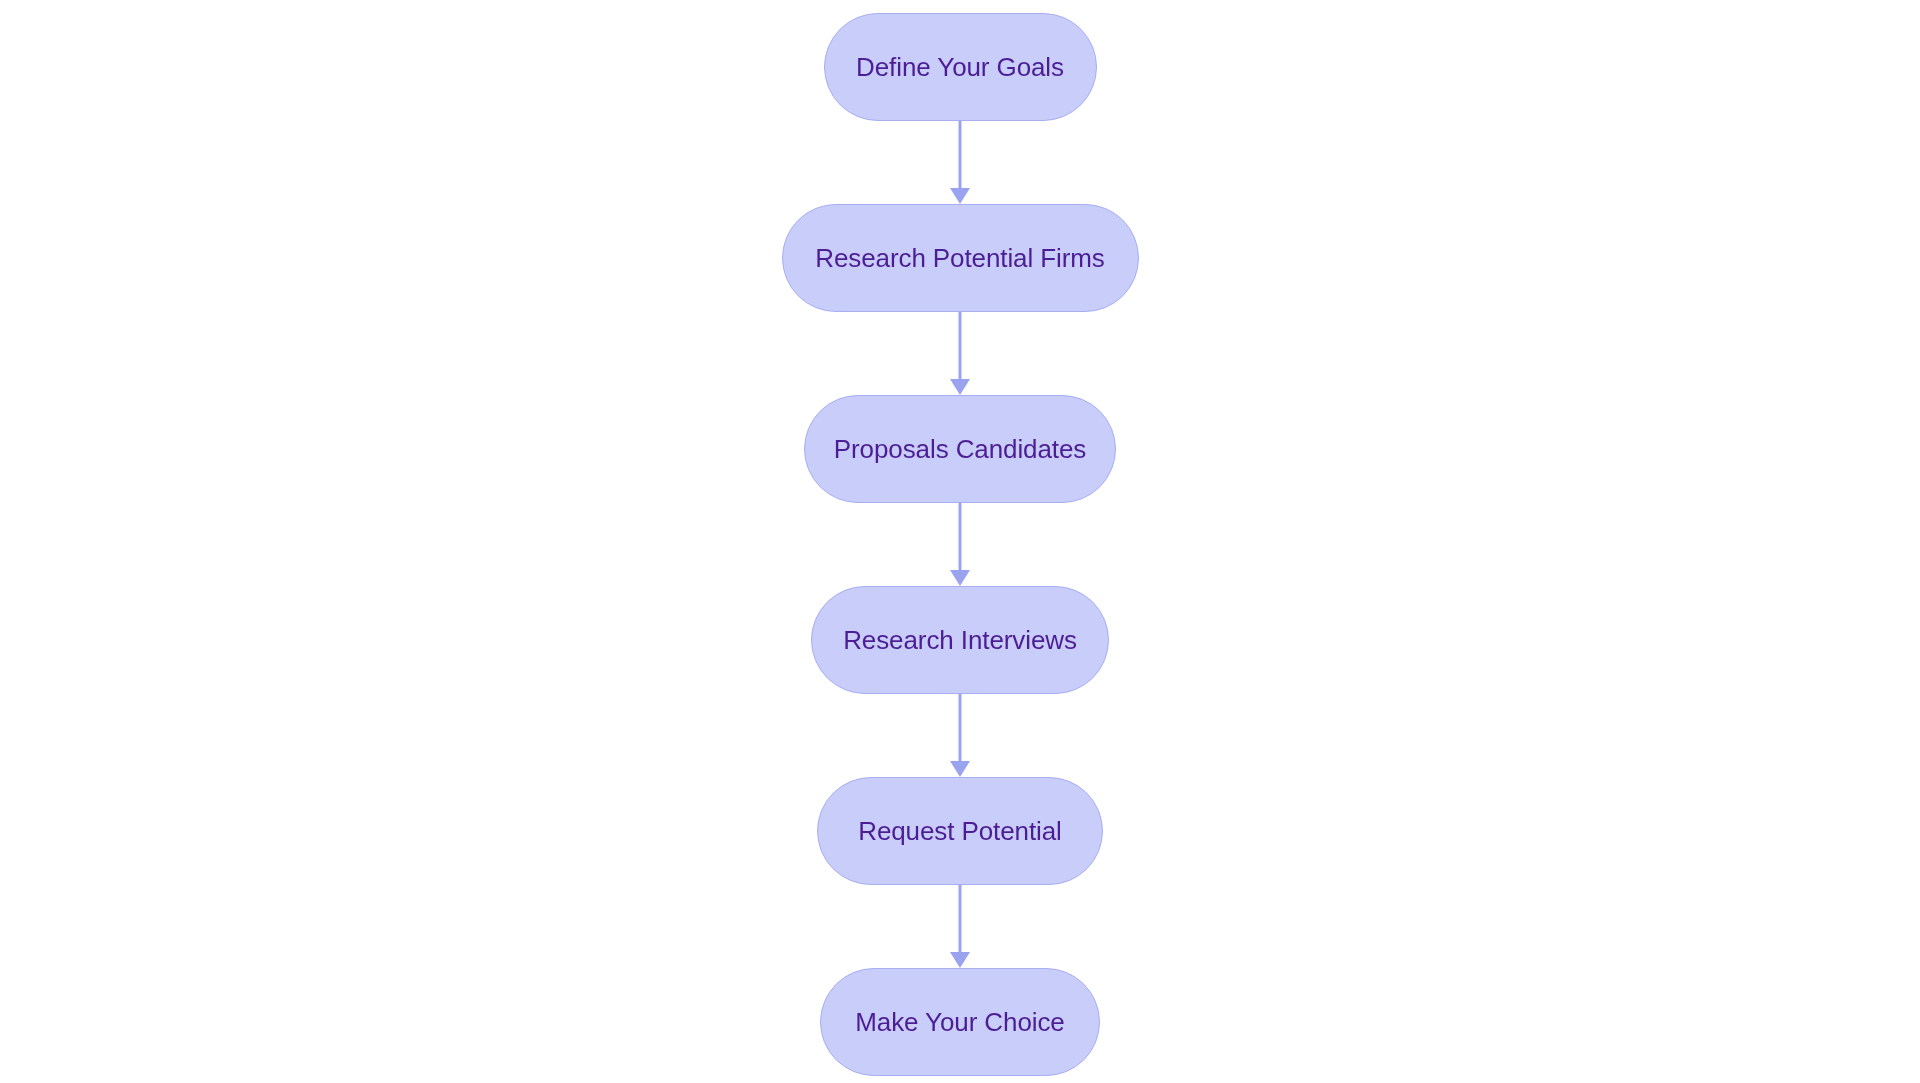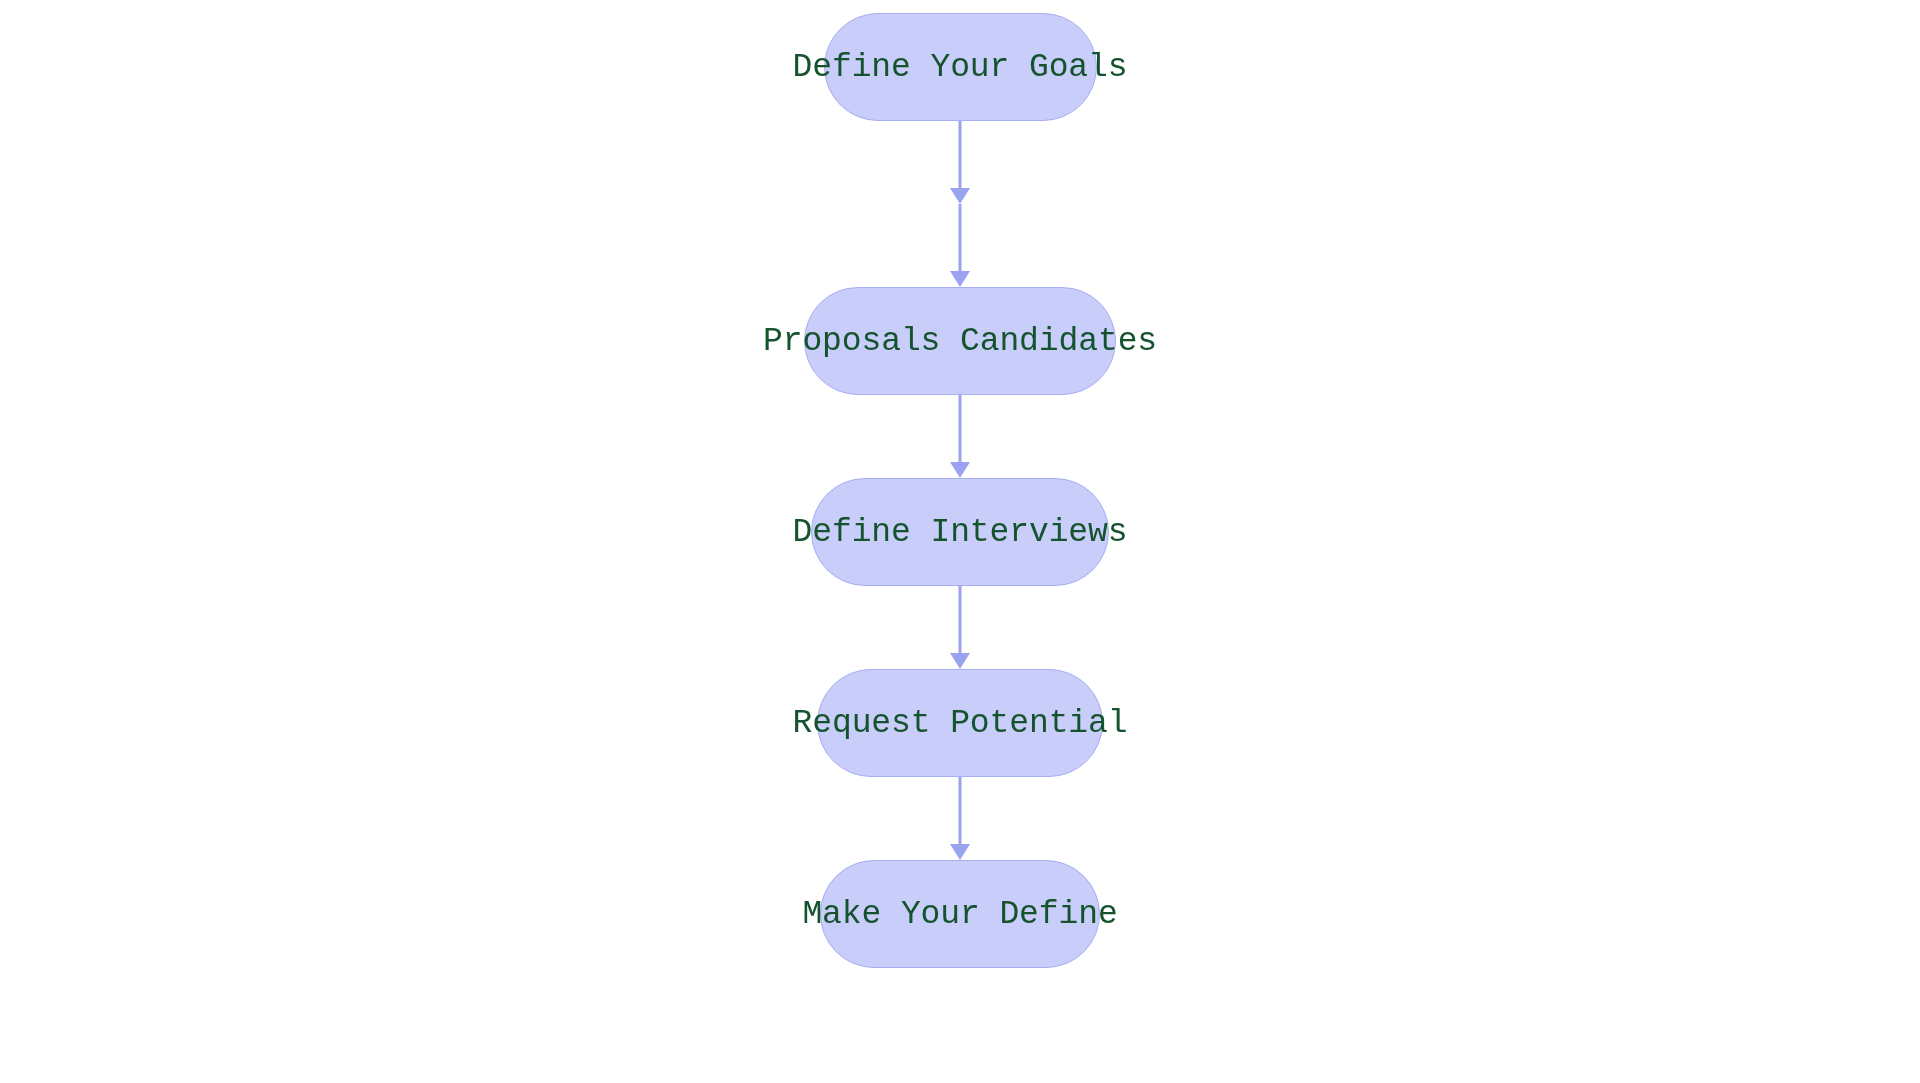--- a/index.html
+++ b/index.html
@@ -45,23 +45,23 @@
     border-radius: 54px;
     background: #c8cdf9;
     border: 1.5px solid #a7aef2;
     display: flex;
     align-items: center;
     justify-content: center;
     padding: 0 34px;
   }
 
   .node-label {
-    color: #14532d;
-    font-family: Liberation Mono, monospace;
-    font-size: 33px;
+    color: #4c1d95;
+    font-family: Liberation Sans, sans-serif;
+    font-size: 26px;
     font-weight: 400;
     line-height: 1;
     white-space: nowrap;
     letter-spacing: -0.1px;
   }
 
   .connector {
     width: 24px;
     height: 83px;
     display: block;
@@ -88,40 +88,45 @@
       <div class="node node-1">
         <span class="node-label">Define Your Goals</span>
       </div>
     </div>
 
     <svg class="connector" viewBox="0 0 24 83">
       <line x1="12" y1="0" x2="12" y2="69" stroke="#9aa3ef" stroke-width="3"></line>
       <polygon points="2,67 22,67 12,83" fill="#9aa3ef"></polygon>
     </svg>
 
+    <div class="node-wrap">
+      <div class="node node-2">
+        <span class="node-label">Research Potential Firms</span>
+      </div>
+    </div>
 
     <svg class="connector" viewBox="0 0 24 83">
       <line x1="12" y1="0" x2="12" y2="69" stroke="#9aa3ef" stroke-width="3"></line>
       <polygon points="2,67 22,67 12,83" fill="#9aa3ef"></polygon>
     </svg>
 
     <div class="node-wrap">
       <div class="node node-3">
         <span class="node-label">Proposals Candidates</span>
       </div>
     </div>
 
     <svg class="connector" viewBox="0 0 24 83">
       <line x1="12" y1="0" x2="12" y2="69" stroke="#9aa3ef" stroke-width="3"></line>
       <polygon points="2,67 22,67 12,83" fill="#9aa3ef"></polygon>
     </svg>
 
     <div class="node-wrap">
       <div class="node node-4">
-        <span class="node-label">Define Interviews</span>
+        <span class="node-label">Research Interviews</span>
       </div>
     </div>
 
     <svg class="connector" viewBox="0 0 24 83">
       <line x1="12" y1="0" x2="12" y2="69" stroke="#9aa3ef" stroke-width="3"></line>
       <polygon points="2,67 22,67 12,83" fill="#9aa3ef"></polygon>
     </svg>
 
     <div class="node-wrap">
       <div class="node node-5">
@@ -129,18 +134,18 @@
       </div>
     </div>
 
     <svg class="connector" viewBox="0 0 24 83">
       <line x1="12" y1="0" x2="12" y2="69" stroke="#9aa3ef" stroke-width="3"></line>
       <polygon points="2,67 22,67 12,83" fill="#9aa3ef"></polygon>
     </svg>
 
     <div class="node-wrap">
       <div class="node node-6">
-        <span class="node-label">Make Your Define</span>
+        <span class="node-label">Make Your Choice</span>
       </div>
     </div>
 
   </div>
 </div>
 
 </body></html>

